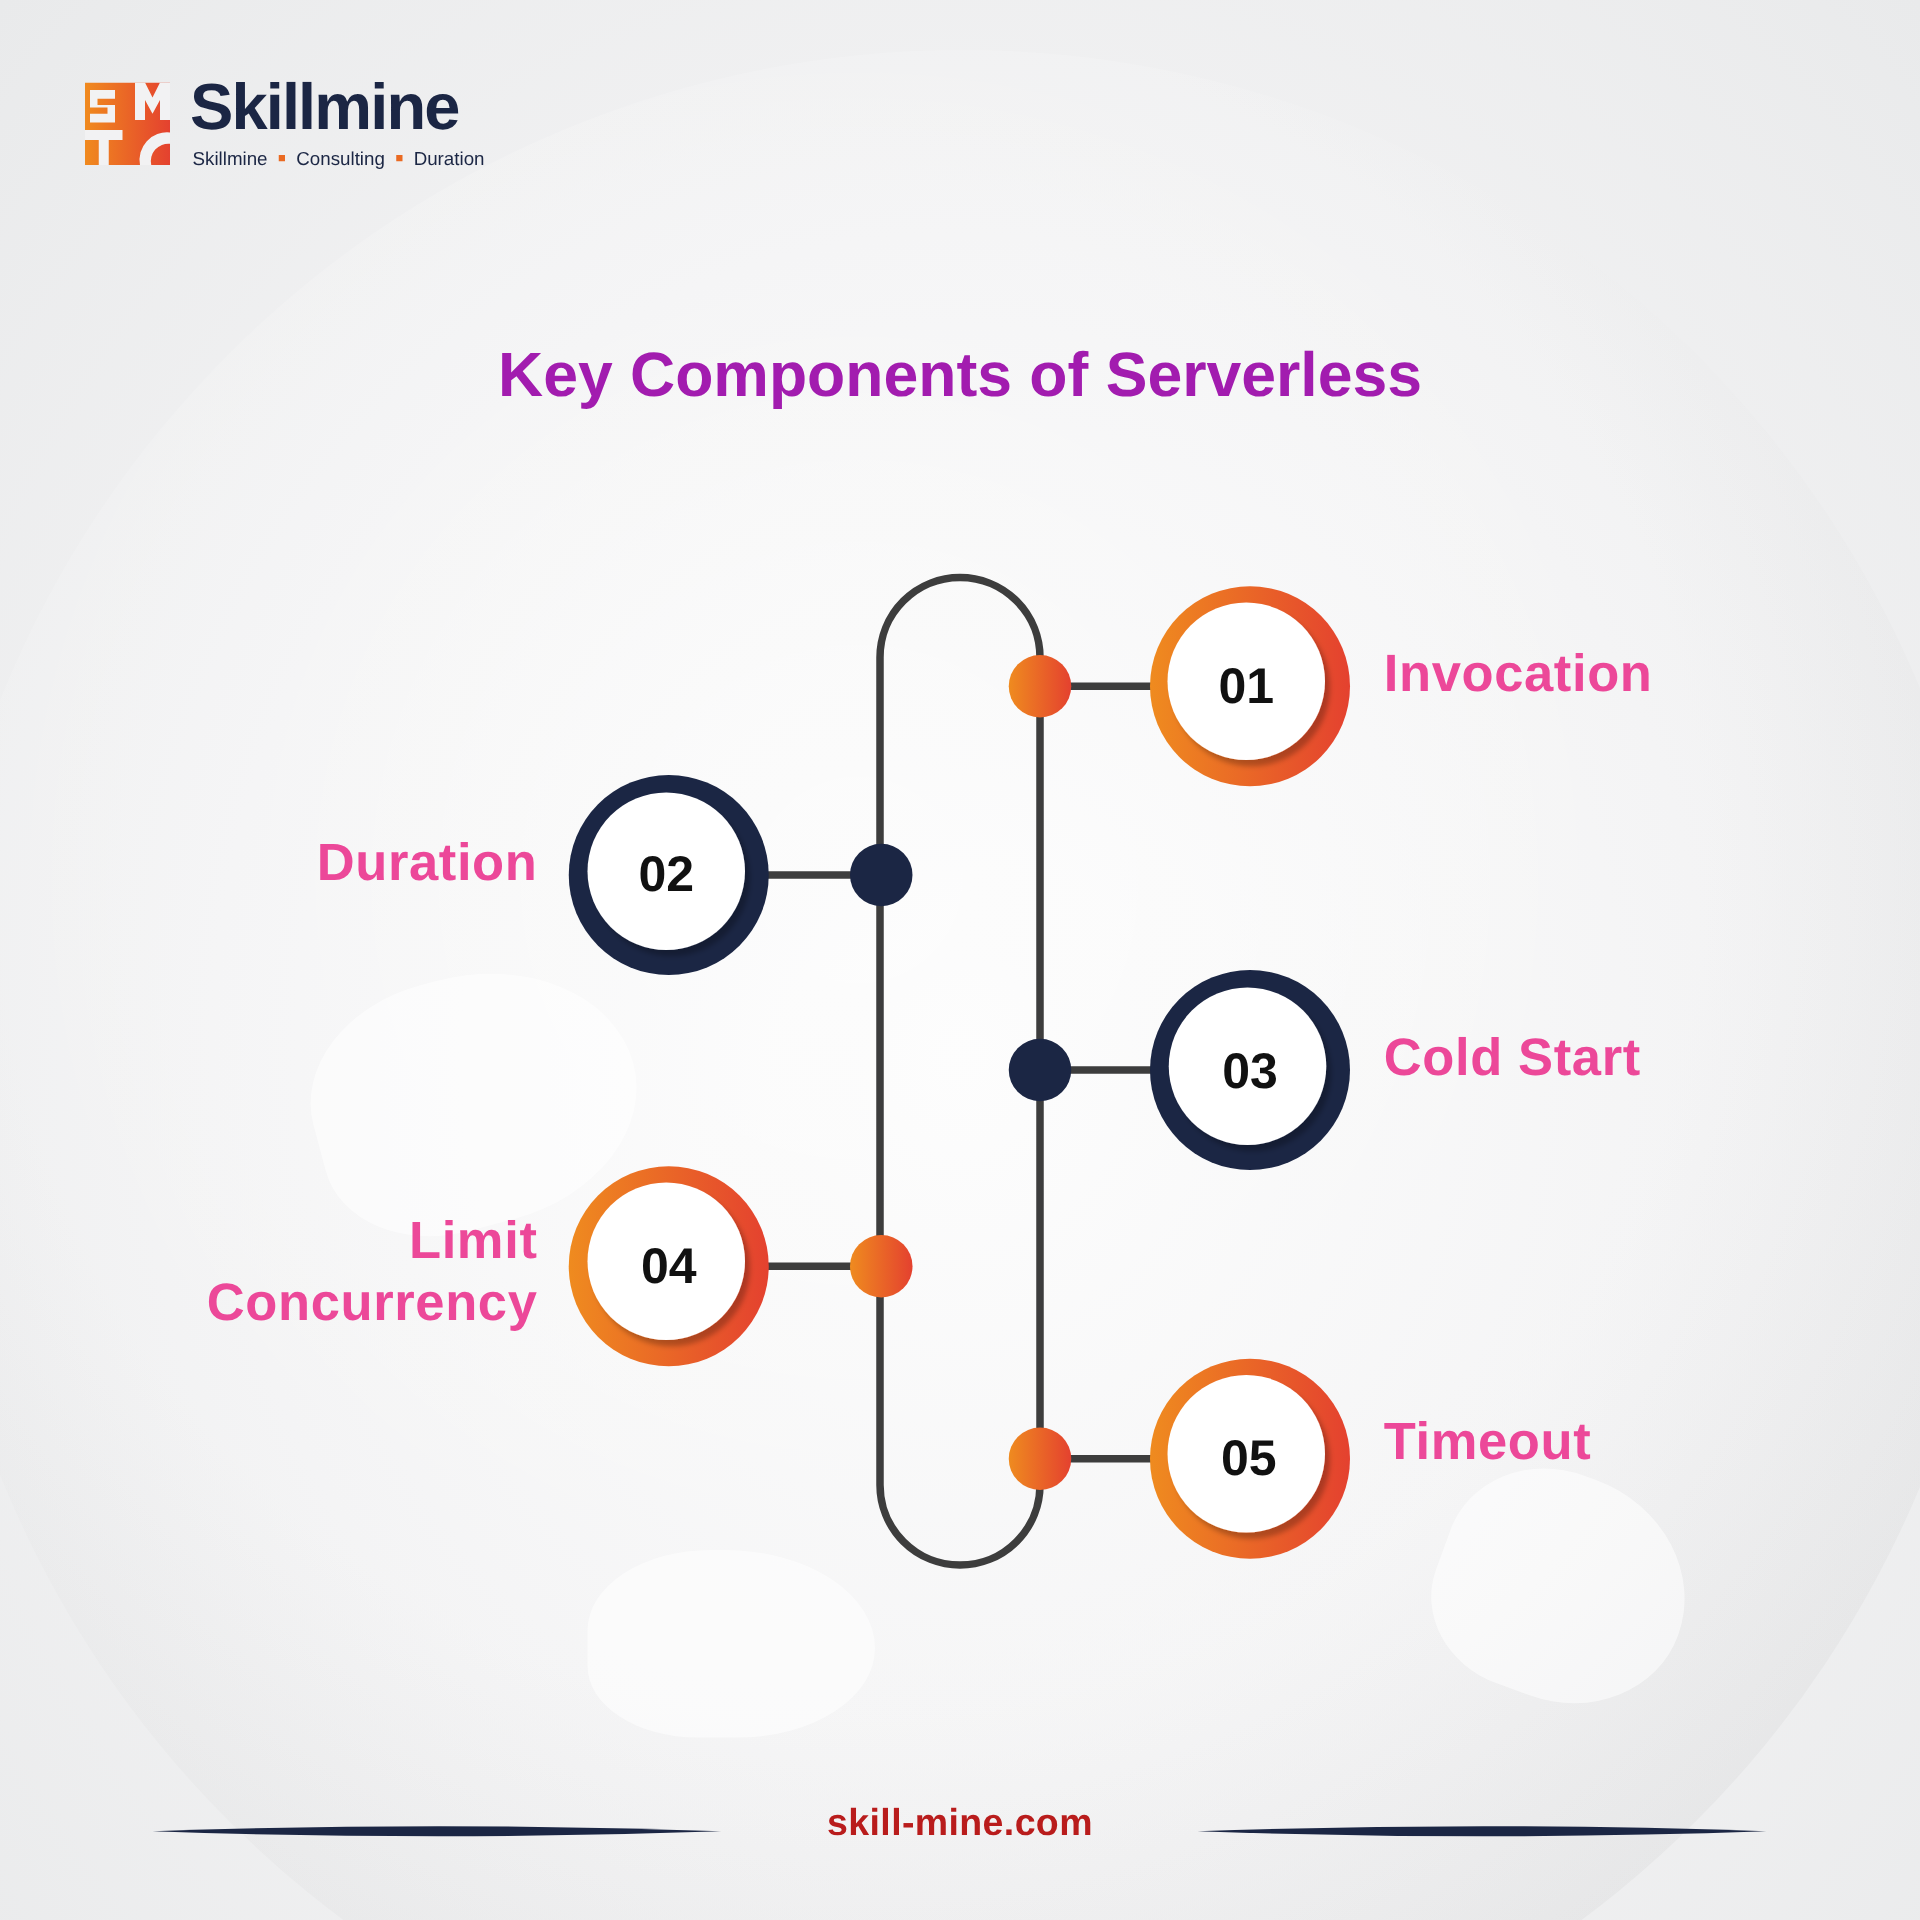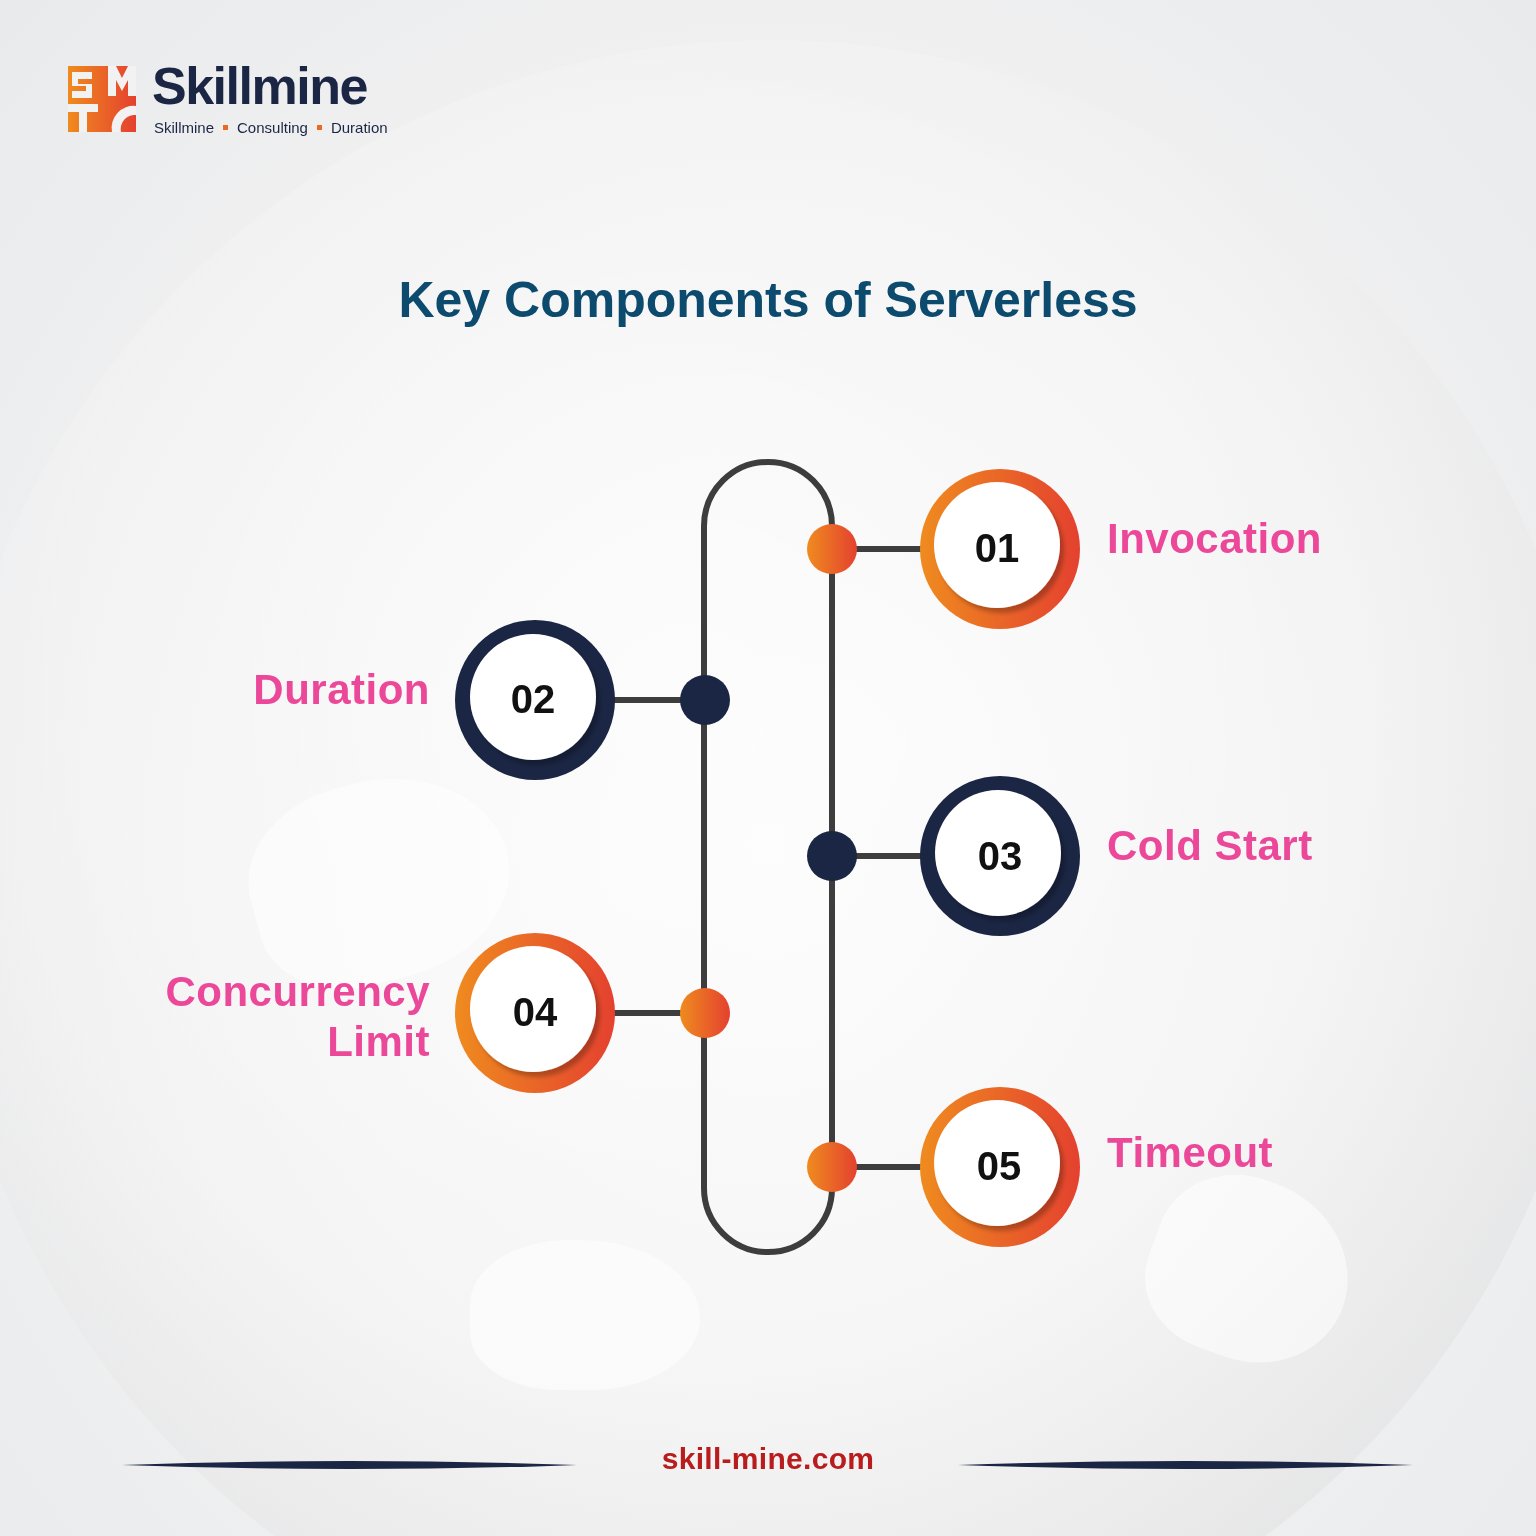--- a/index.html
+++ b/index.html
@@ -20,21 +20,21 @@
   .brand-name {
     position: absolute; left: 84px; top: -10px; font-size: 52px; font-weight: bold;
     letter-spacing: -1.5px; white-space: nowrap; color: #1b2644;
   }
   .tagline {
     position: absolute; left: 86px; top: 53px; font-size: 15px; white-space: nowrap; color: #1b2644;
   }
   .tag-sep { display: inline-block; width: 5px; height: 5px; background: #ea6a22; margin: 0 9px 3px; vertical-align: middle; }
   .title {
     position: absolute; left: 0; right: 0; top: 268px; text-align: center;
-    font-size: 50px; font-weight: bold; line-height: 64px; color: #0c4a6e;
+    font-size: 50px; font-weight: bold; line-height: 64px; color: #a21caf;
   }
   .title span { display: block; }
   svg.diagram { position: absolute; left: 0; top: 0; }
   .num { font-family: "Liberation Sans", sans-serif; font-weight: bold; font-size: 40px; fill: #111; }
   .label {
     position: absolute; font-size: 42px; font-weight: bold; color: #ec4899;
     line-height: 50px; white-space: nowrap; letter-spacing: 0.5px;
   }
   .label.left { text-align: right; }
   .footer-url {
@@ -127,22 +127,22 @@
     <circle cx="1000" cy="1167" r="80" fill="url(#og)"></circle>
     <circle cx="997" cy="1163" r="63" fill="#fff" filter="url(#sh)"></circle>
     <text class="num" x="999" y="1180" text-anchor="middle">05</text>
   </g>
 </svg>
 
 <div class="label" style="left:1107px;top:514px;">Invocation</div>
 <div class="label left" style="right:1106px;top:665px;">Duration</div>
 <div class="label" style="left:1107px;top:821px;">Cold Start</div>
 <div class="label left" style="right:1106px;top:967px;">
+  <div>Limit</div>
   <div>Concurrency</div>
-  <div>Limit</div>
 </div>
 <div class="label" style="left:1107px;top:1128px;">Timeout</div>
 
 <svg class="footer-line" width="460" height="14" style="left:122px;">
   <path d="M0 7 Q230 -1 455 7 Q230 15 0 7Z" fill="#1b2644"></path>
 </svg>
 <div class="footer-url">skill-mine.com</div>
 <svg class="footer-line" width="460" height="14" style="left:958px;">
   <path d="M0 7 Q230 -1 455 7 Q230 15 0 7Z" fill="#1b2644"></path>
 </svg>

